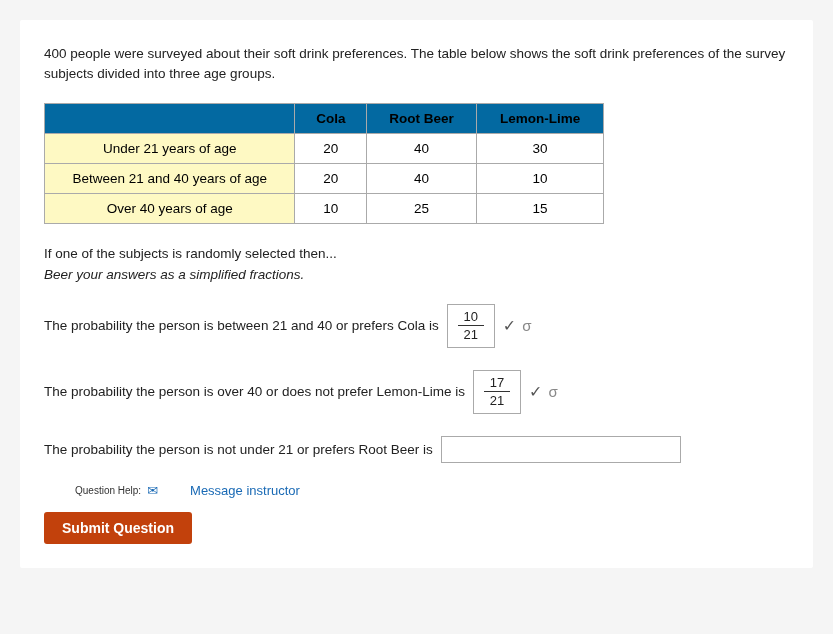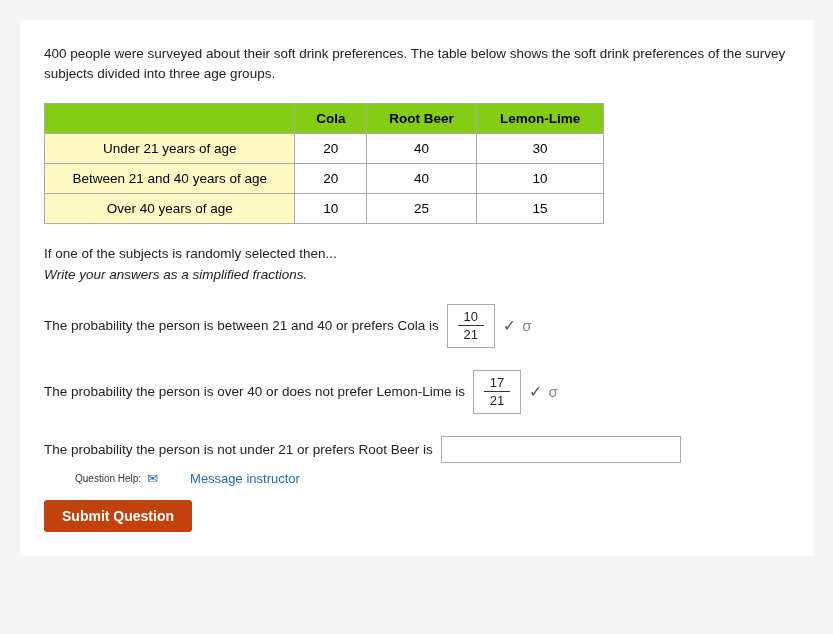--- a/index.html
+++ b/index.html
@@ -31,21 +31,21 @@
       margin-bottom: 22px;
       width: 560px;
       font-size: 13.5px;
     }
     .data-table th, .data-table td {
       border: 1px solid #aaa;
       padding: 7px 18px;
       text-align: center;
     }
     .data-table th {
-      background: #84cc16;
+      background: #0369a1;
       font-weight: bold;
     }
     .data-table td.label-cell {
       text-align: center;
       background: #fef9c3;
     }
     .data-table td.value-cell {
       background: #fff;
     }
     
@@ -145,21 +145,21 @@
       background: #c2410c;
       color: #fff;
       border: none;
       padding: 8px 18px;
       font-size: 14px;
       cursor: pointer;
       border-radius: 3px;
       font-weight: bold;
     }
     .prob-row-last {
-      margin-bottom: 8px;
+      margin-bottom: 20px;
     }
   </style>
 </head>
 <body>
 
 <div class="container">
 
   
   <p class="intro-text">400 people were surveyed about their soft drink preferences. The table below shows the soft drink preferences of the survey subjects divided into three age groups.</p>
 
@@ -190,21 +190,21 @@
         <td class="label-cell">Over 40 years of age</td>
         <td class="value-cell">10</td>
         <td class="value-cell">25</td>
         <td class="value-cell">15</td>
       </tr>
     </tbody>
   </table>
 
   
   <p class="problem-intro">If one of the subjects is randomly selected then...</p>
-  <p class="problem-instruction">Write your answers as a simplified fractions.</p>
+  <p class="problem-instruction">Beer your answers as a simplified fractions.</p>
 
   
   <div class="prob-row">
     <span class="prob-text">The probability the person is between 21 and 40 or prefers Cola is</span>
     <div class="fraction-box">
       <div class="fraction-numerator">10</div>
       <div class="fraction-denominator">21</div>
     </div>
     <span class="check-icon">✓</span>
     <span class="edit-icon">σ</span>

